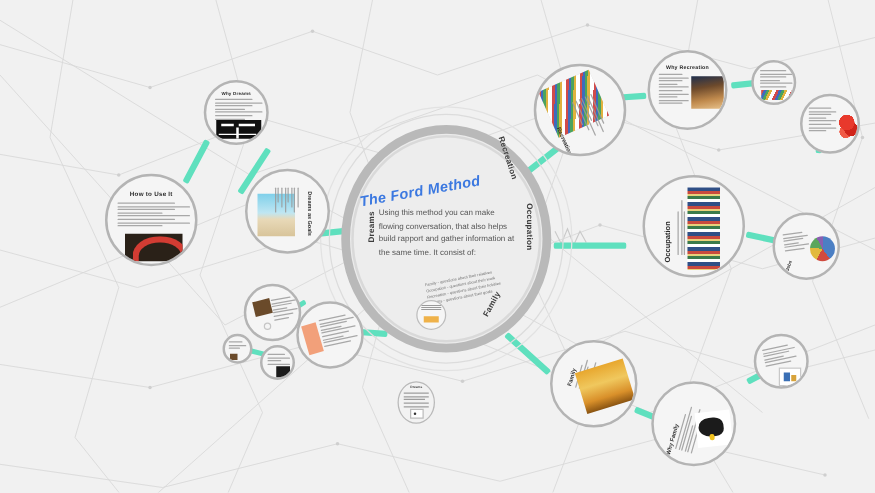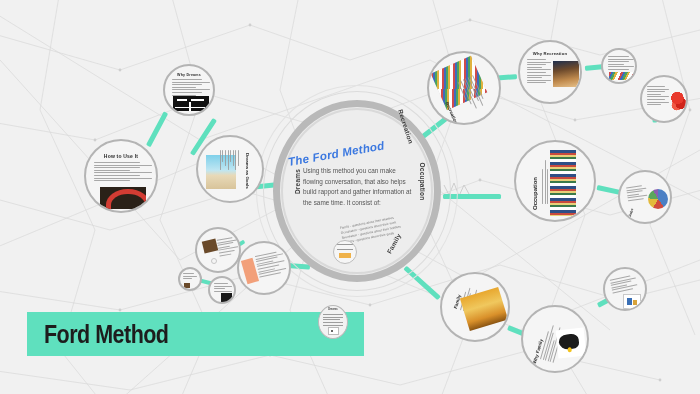--- a/index.html
+++ b/index.html
@@ -449,23 +449,20 @@
           <i class="sh"></i>
           <i></i>
       </div>
       <div class="photo" style="left:11px;top:15px;width:11px;height:9px;background:#1a1a1a;"></div>
     </div>
   </div>
 
   <div style="position:absolute;left:211px;top:258px;width:4px;height:4px;
               border:.8px solid #c6c6c6;border-radius:50%;"></div>
 
-  <div id="banner">
-    <h1>Ford Method</h1>
-  </div>
   <div id="bnode">
     <div class="bttl">Dreams</div>
     <div class="bl" style="top:8px;"></div>
     <div class="bl" style="top:10.5px;"></div>
     <div class="bl" style="top:13px;width:60%;"></div>
     <div class="bl" style="top:16px;"></div>
     <div class="bl" style="top:18.5px;width:70%;"></div>
     <div class="bimg"></div>
   </div>
 

